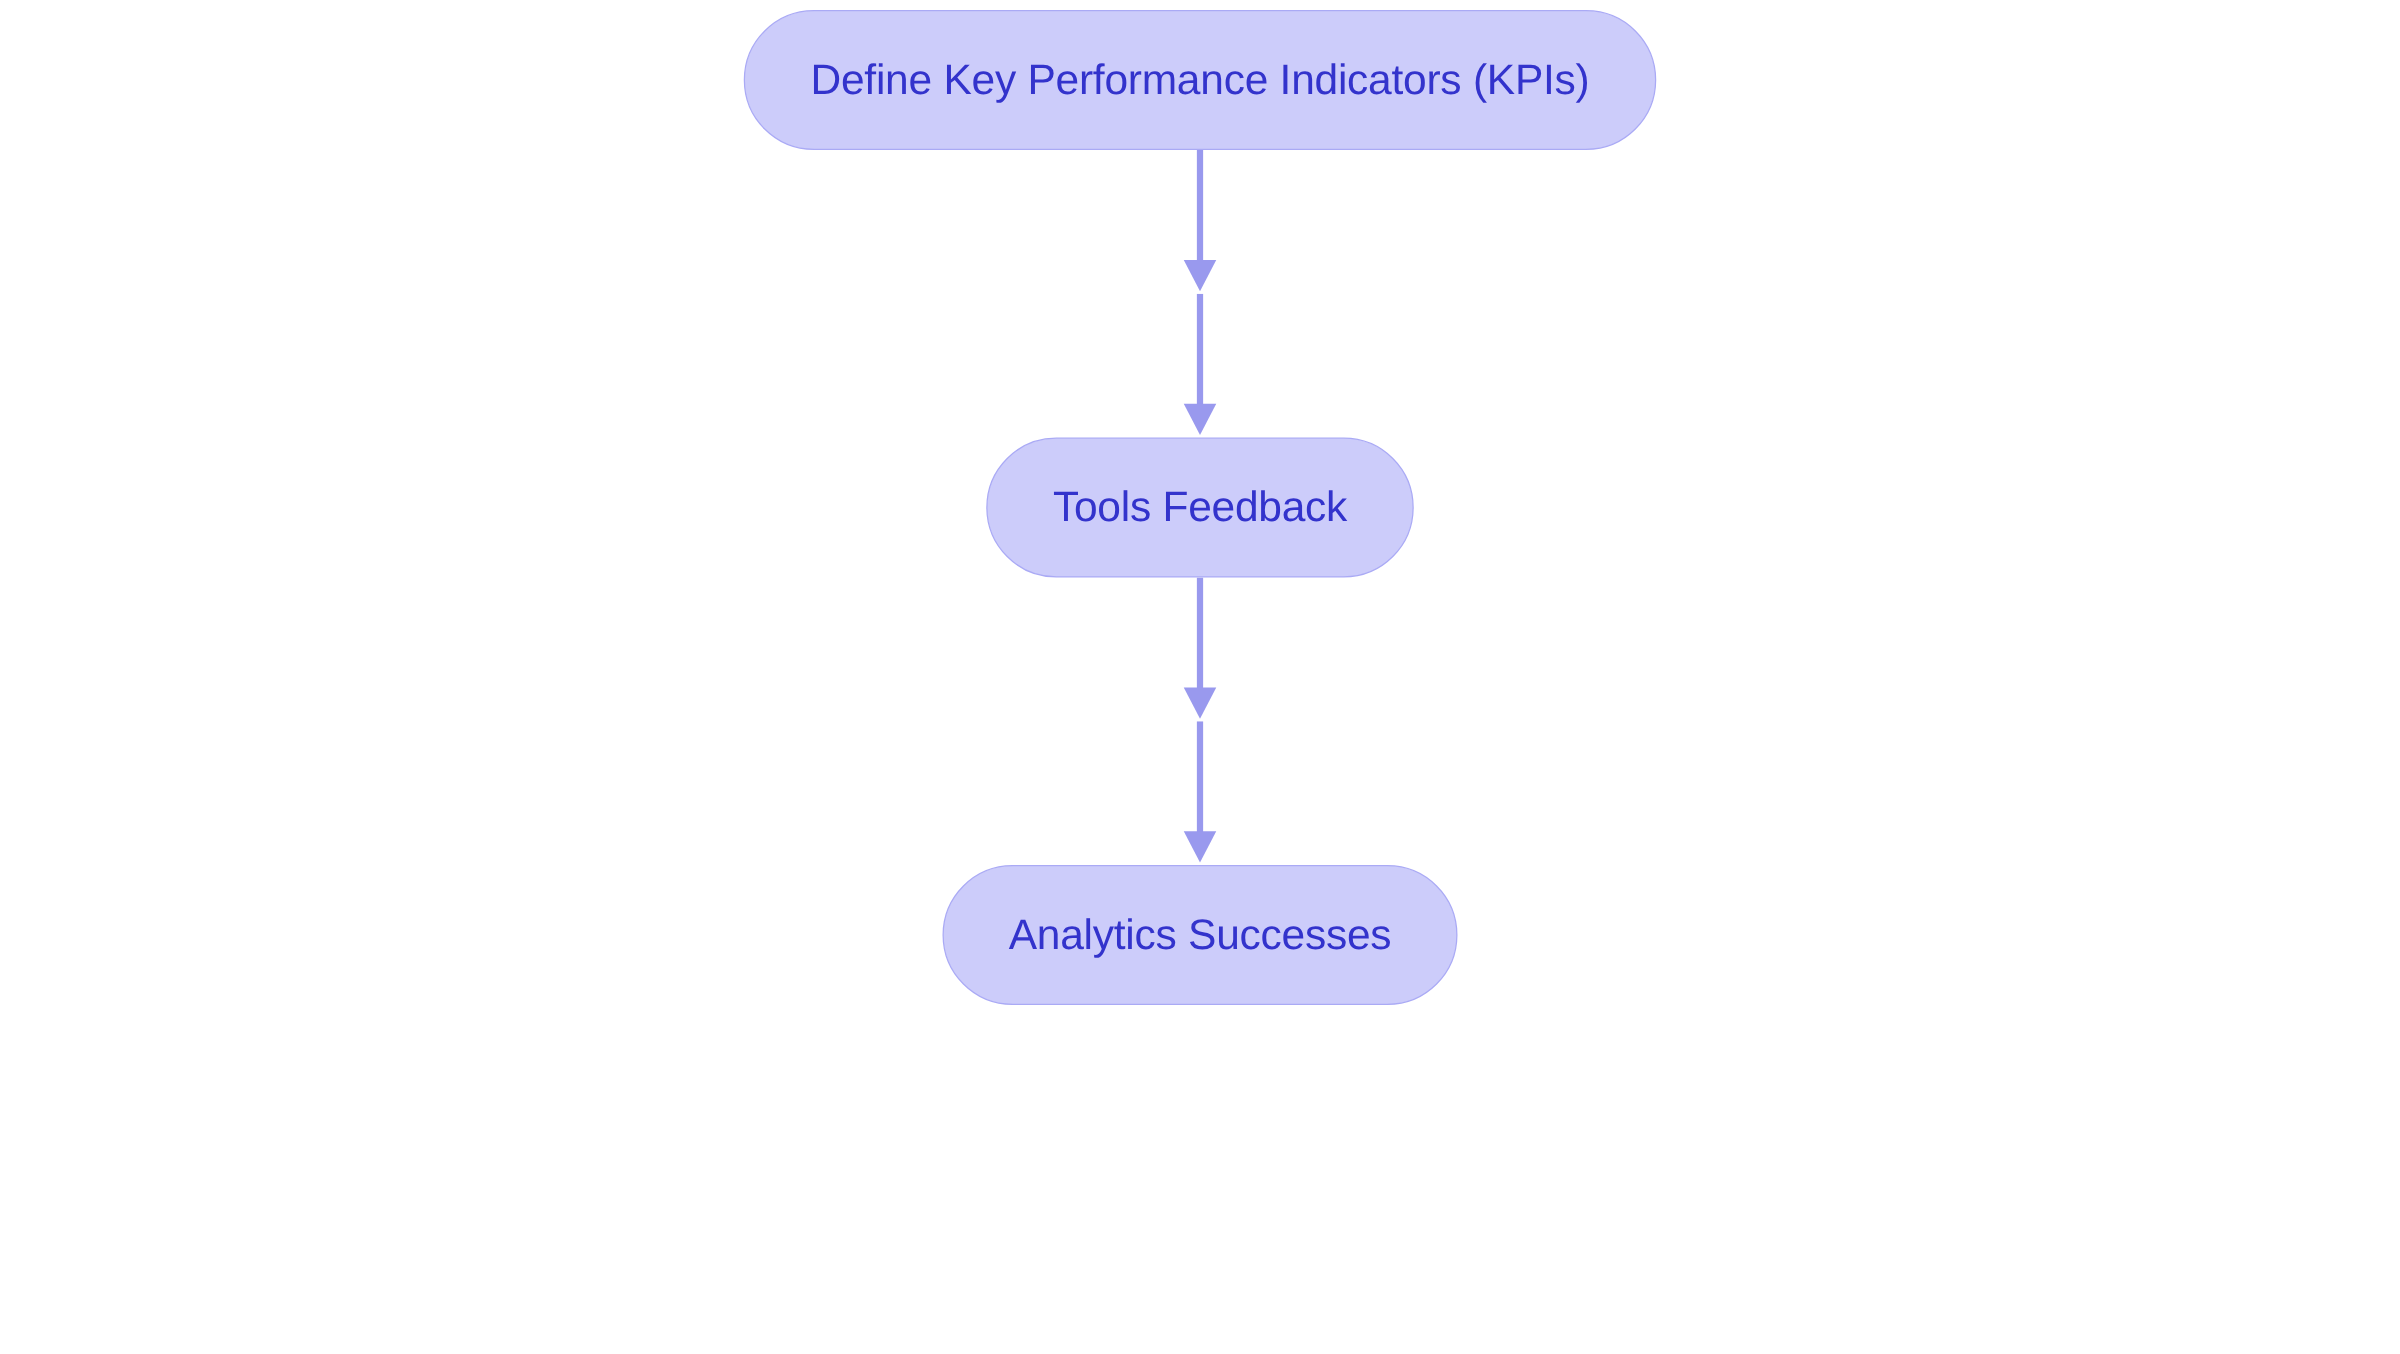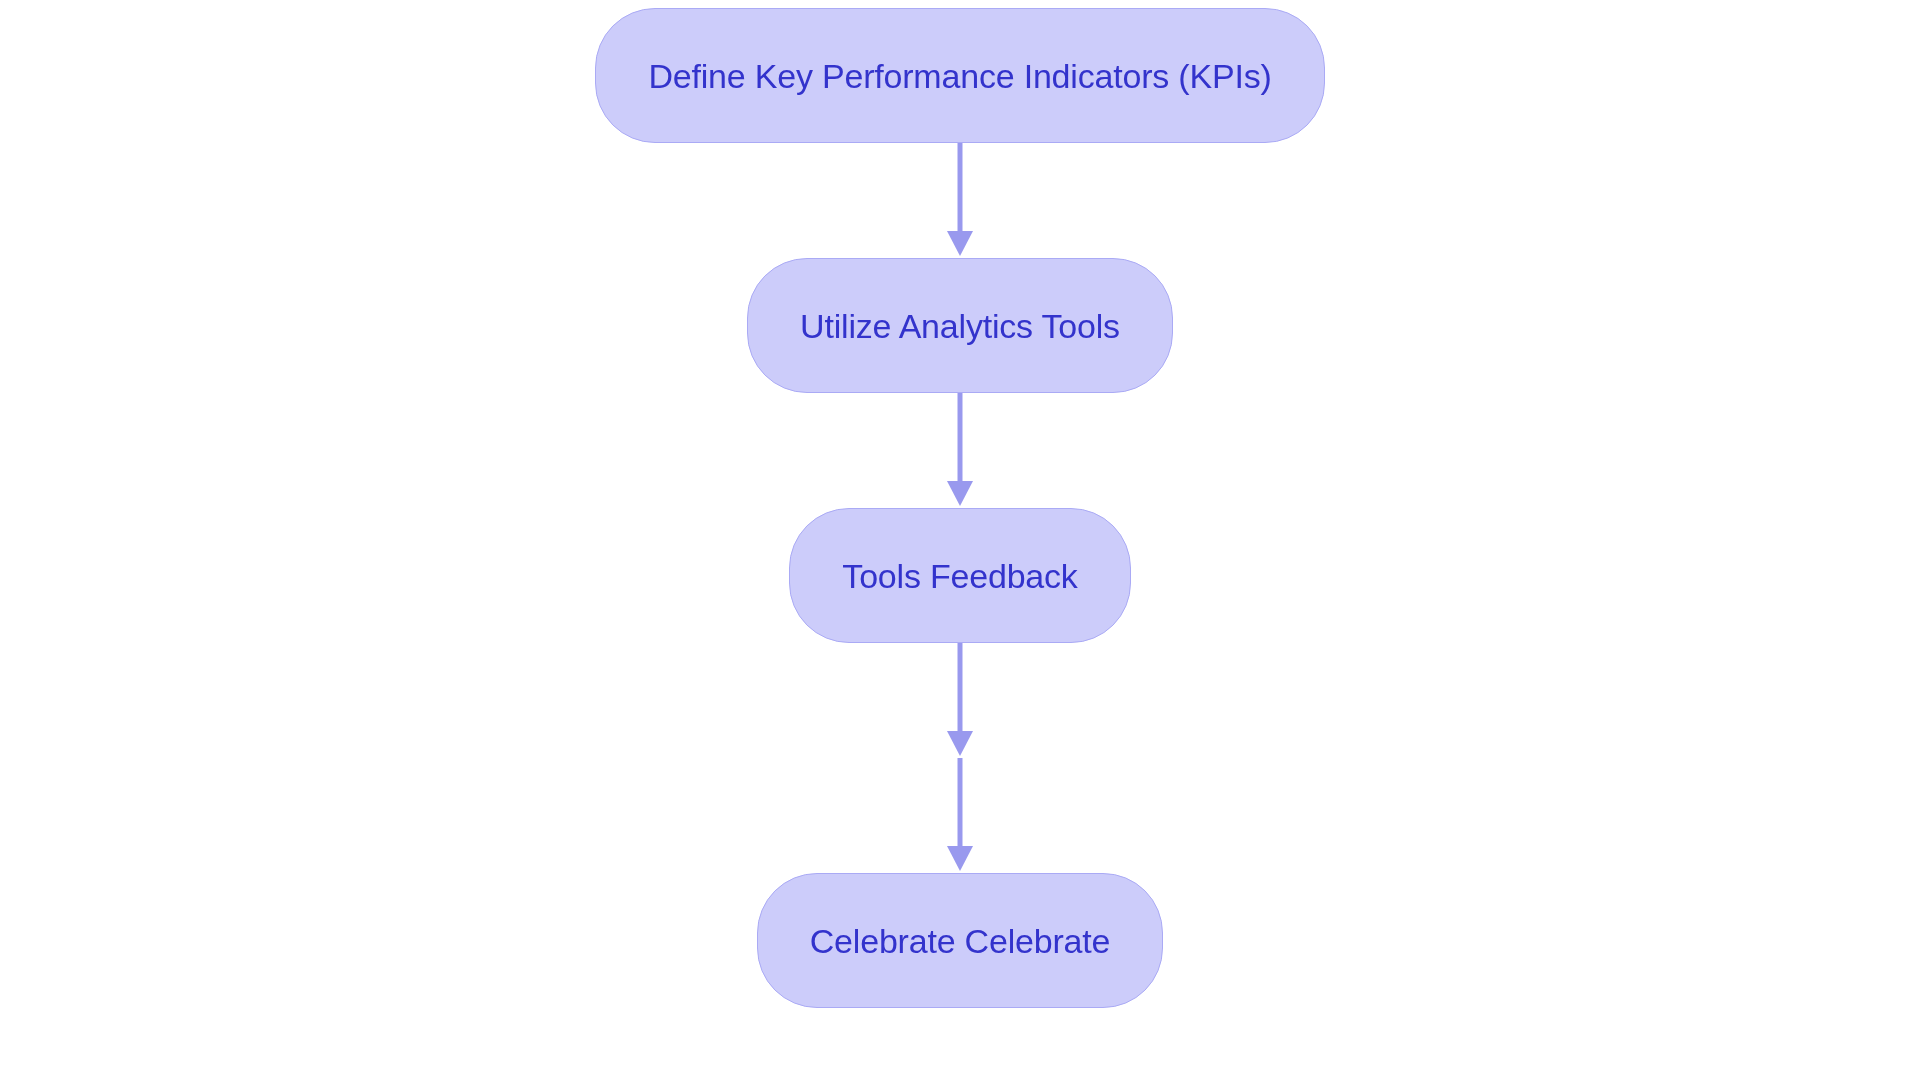--- a/index.html
+++ b/index.html
@@ -30,21 +30,21 @@
     display: flex;
     flex-direction: column;
     align-items: center;
     justify-content: flex-start;
     padding-top: 8px;
     box-sizing: border-box;
   }
 
   .node {
     box-sizing: border-box;
-    height: 135px;
+    height: 112px;
     display: flex;
     align-items: center;
     justify-content: center;
     background: #ccccfa;
     border: 1.5px solid #aaaaf5;
     border-radius: 60px;
     padding: 0 52px;
     white-space: nowrap;
     text-align: right;
   }
@@ -83,23 +83,20 @@
 
     <div class="node">
       <span class="node-label">Define Key Performance Indicators (KPIs)</span>
     </div>
 
     <svg class="connector" viewBox="0 0 30 115">
       <line class="connector-line" x1="15" y1="0" x2="15" y2="92"></line>
       <polygon class="connector-head" points="15,113 2,88 28,88"></polygon>
     </svg>
 
-    <div class="node">
-      <span class="node-label">Utilize Analytics Tools</span>
-    </div>
 
     <svg class="connector" viewBox="0 0 30 115">
       <line class="connector-line" x1="15" y1="0" x2="15" y2="92"></line>
       <polygon class="connector-head" points="15,113 2,88 28,88"></polygon>
     </svg>
 
     <div class="node">
       <span class="node-label">Tools Feedback</span>
     </div>
 
@@ -108,17 +105,17 @@
       <polygon class="connector-head" points="15,113 2,88 28,88"></polygon>
     </svg>
 
 
     <svg class="connector" viewBox="0 0 30 115">
       <line class="connector-line" x1="15" y1="0" x2="15" y2="92"></line>
       <polygon class="connector-head" points="15,113 2,88 28,88"></polygon>
     </svg>
 
     <div class="node">
-      <span class="node-label">Celebrate Celebrate</span>
+      <span class="node-label">Analytics Successes</span>
     </div>
 
   </div>
 </div>
 
 </body></html>

